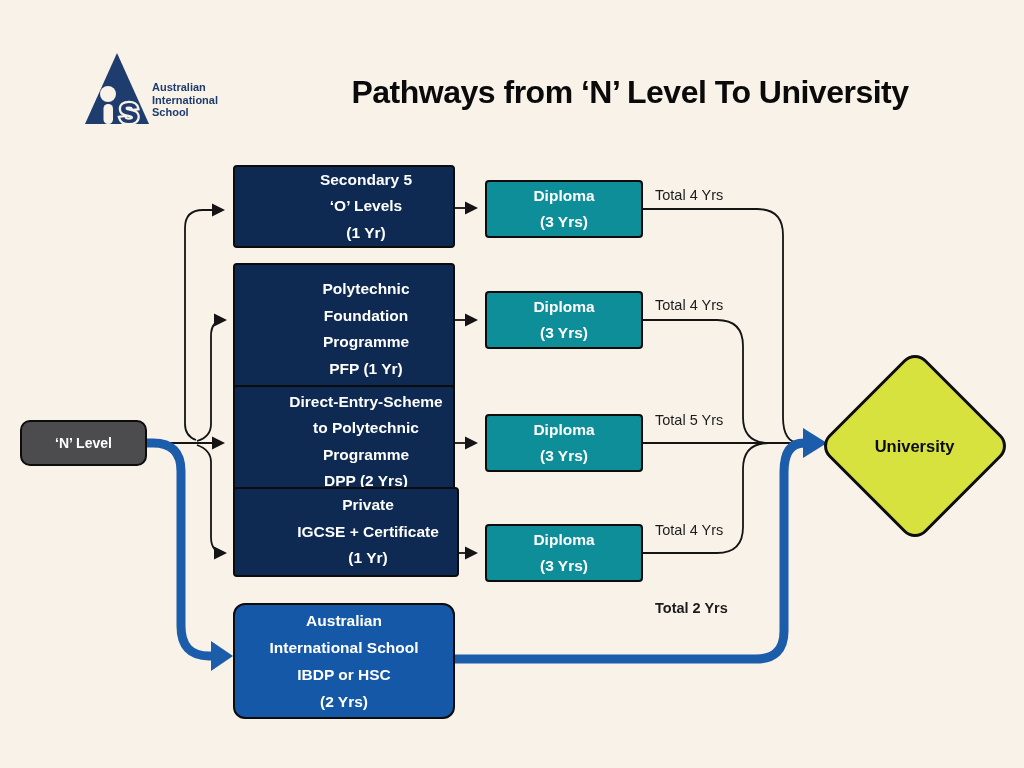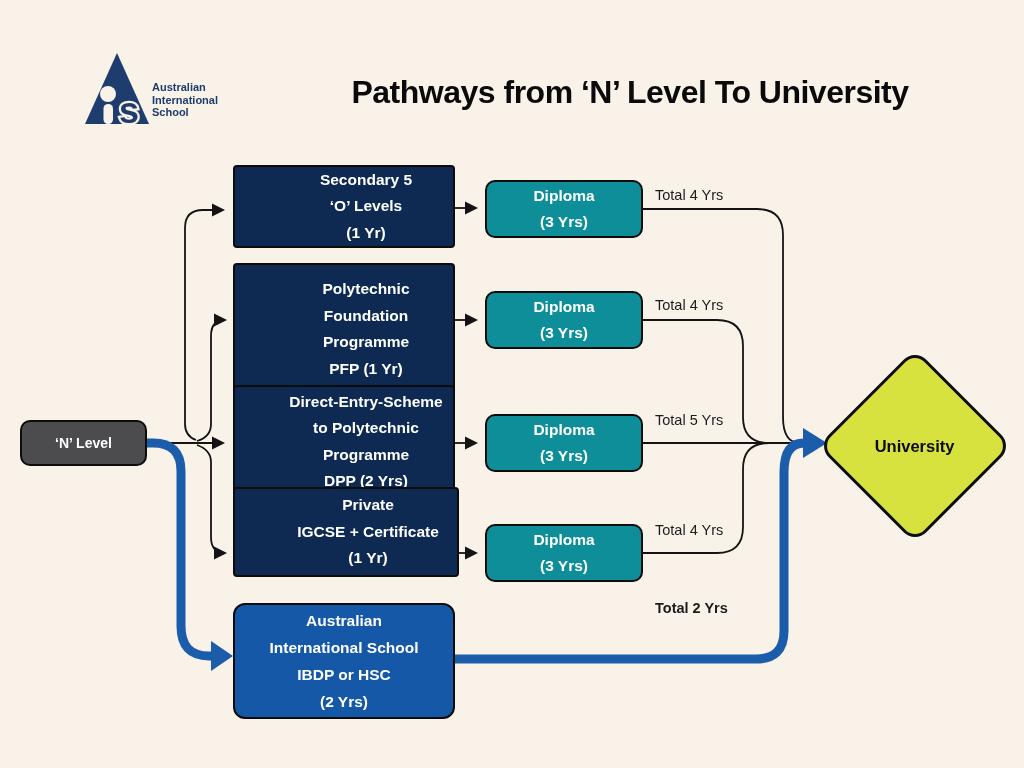--- a/index.html
+++ b/index.html
@@ -15,21 +15,21 @@
   .logo-text{position:absolute;left:70px;top:31px;color:#1e3c6d;font-weight:bold;
     font-size:11px;line-height:12.5px;}
   .page-title{position:absolute;left:300px;top:74px;width:660px;text-align:center;
     font-size:32px;font-weight:bold;color:#0a0a0a;letter-spacing:-0.5px;}
 
   
   .node{position:absolute;box-sizing:border-box;display:flex;flex-direction:column;
     justify-content:center;align-items:center;text-align:center;color:#ffffff;
     font-weight:bold;border:2.5px solid #0c0c0c;}
   .navy{background:#0e2a52;border-radius:4px;font-size:15.5px;line-height:26.5px;padding-left:44px;}
-  .teal{background:#0e8e98;border-radius:10px;font-size:15.5px;line-height:26px;}
+  .teal{background:#0e8e98;border-radius:4px;font-size:15.5px;line-height:26px;}
   .ais{background:#1458a7;border-radius:12px;font-size:15.5px;line-height:27px;}
   .start{background:#4c4c4e;border-radius:10px;font-size:14px;border-width:2px;}
 
   .box-start{left:20px;top:420px;width:127px;height:46px;}
   .box-p0{left:233px;top:165px;width:222px;height:83px;}
   .box-p1{left:233px;top:263px;width:222px;height:132px;}
   .box-p2{left:233px;top:385px;width:222px;height:113px;}
   .box-p3{left:233px;top:487px;width:226px;height:90px;}
   .box-p4{left:233px;top:603px;width:222px;height:116px;}
   .box-d0{left:485px;top:180px;width:158px;height:58px;}

